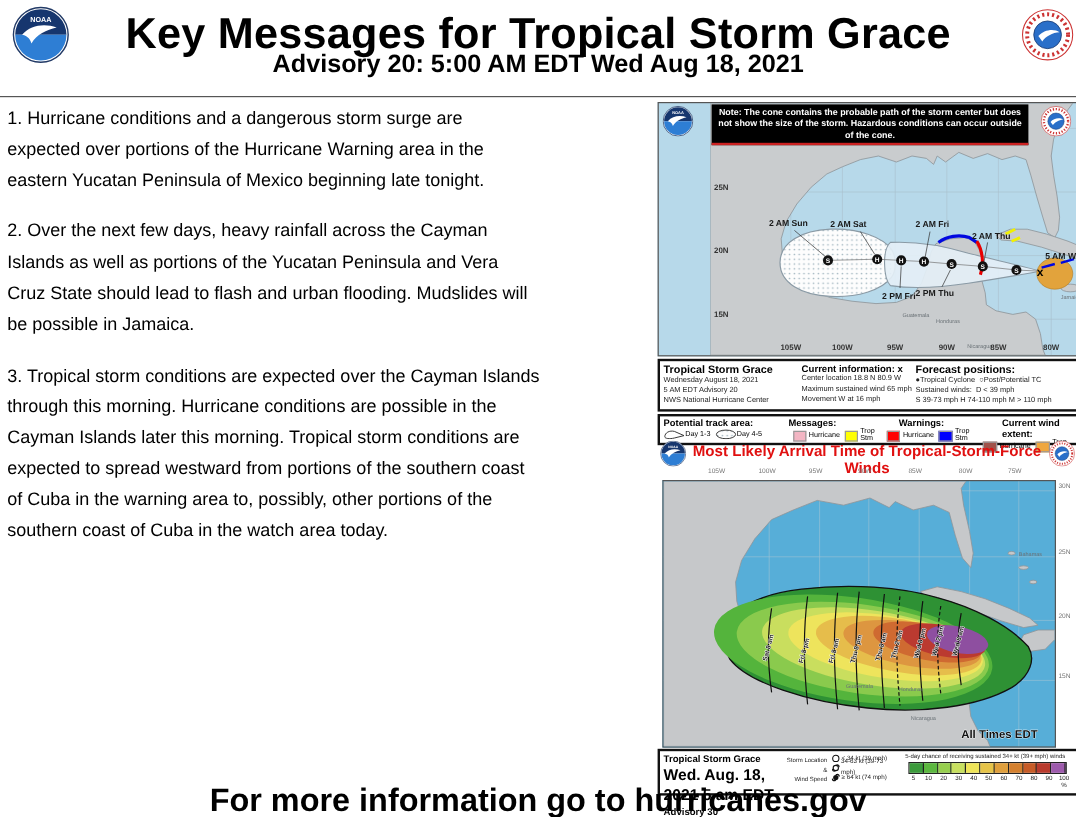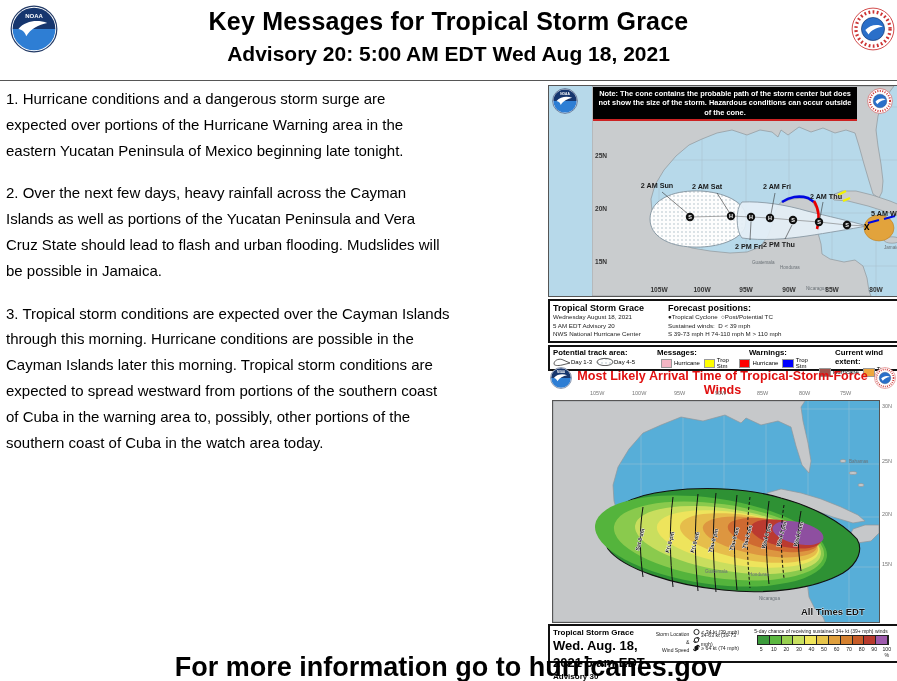--- a/index.html
+++ b/index.html
@@ -1,20 +1,20 @@
 <!DOCTYPE html>
 <html><head>
 <meta charset="utf-8">
 <style>
   html,body{margin:0;padding:0;background:#fff;}
   #stage{position:relative;width:897px;height:681px;background:#fff;overflow:hidden;
          font-family:"Liberation Sans","DejaVu Sans",sans-serif;color:#000;}
   
   .hdr-title{position:absolute;top:7px;left:60px;right:60px;text-align:center;
-             font-size:25px;font-weight:bold;letter-spacing:0.2px;}
+             font-size:36px;font-weight:bold;letter-spacing:0.2px;}
   .hdr-sub{position:absolute;top:42px;left:60px;right:60px;text-align:center;
            font-size:21px;font-weight:bold;}
   .hdr-rule{position:absolute;top:80px;left:0;width:897px;height:1px;background:#565656;}
   .logo{position:absolute;}
   
   .messages{position:absolute;left:6px;top:86px;width:444px;font-size:15px;line-height:25.8px;}
   .messages p{margin:0 0 17px 0;}
   
   .footer{position:absolute;top:652px;left:0;width:897px;text-align:center;
           font-size:27px;font-weight:bold;}
@@ -216,20 +216,26 @@
       </svg>
     </div>
 
     <div class="infopanel">
       <div class="col1">
         <div class="ip-head">Tropical Storm Grace</div>
         <div class="ip-line">Wednesday August 18, 2021</div>
         <div class="ip-line">5 AM EDT Advisory 20</div>
         <div class="ip-line">NWS National Hurricane Center</div>
       </div>
+      <div class="col2">
+        <div class="ip-head" style="font-size:8px">Current information: x</div>
+        <div class="ip-line">Center location 18.8 N 80.9 W</div>
+        <div class="ip-line">Maximum sustained wind 65 mph</div>
+        <div class="ip-line">Movement W at 16 mph</div>
+      </div>
       <div class="col3">
         <div class="ip-head">Forecast positions:</div>
         <div class="ip-line">
           <span>●</span><span>Tropical Cyclone</span>
           &nbsp;<span>○</span><span>Post/Potential TC</span>
         </div>
         <div class="ip-line">
           <span>Sustained winds:</span>&nbsp;&nbsp;<span>D &lt; 39 mph</span>
         </div>
         <div class="ip-line">S 39-73 mph  H 74-110 mph  M &gt; 110 mph</div>

